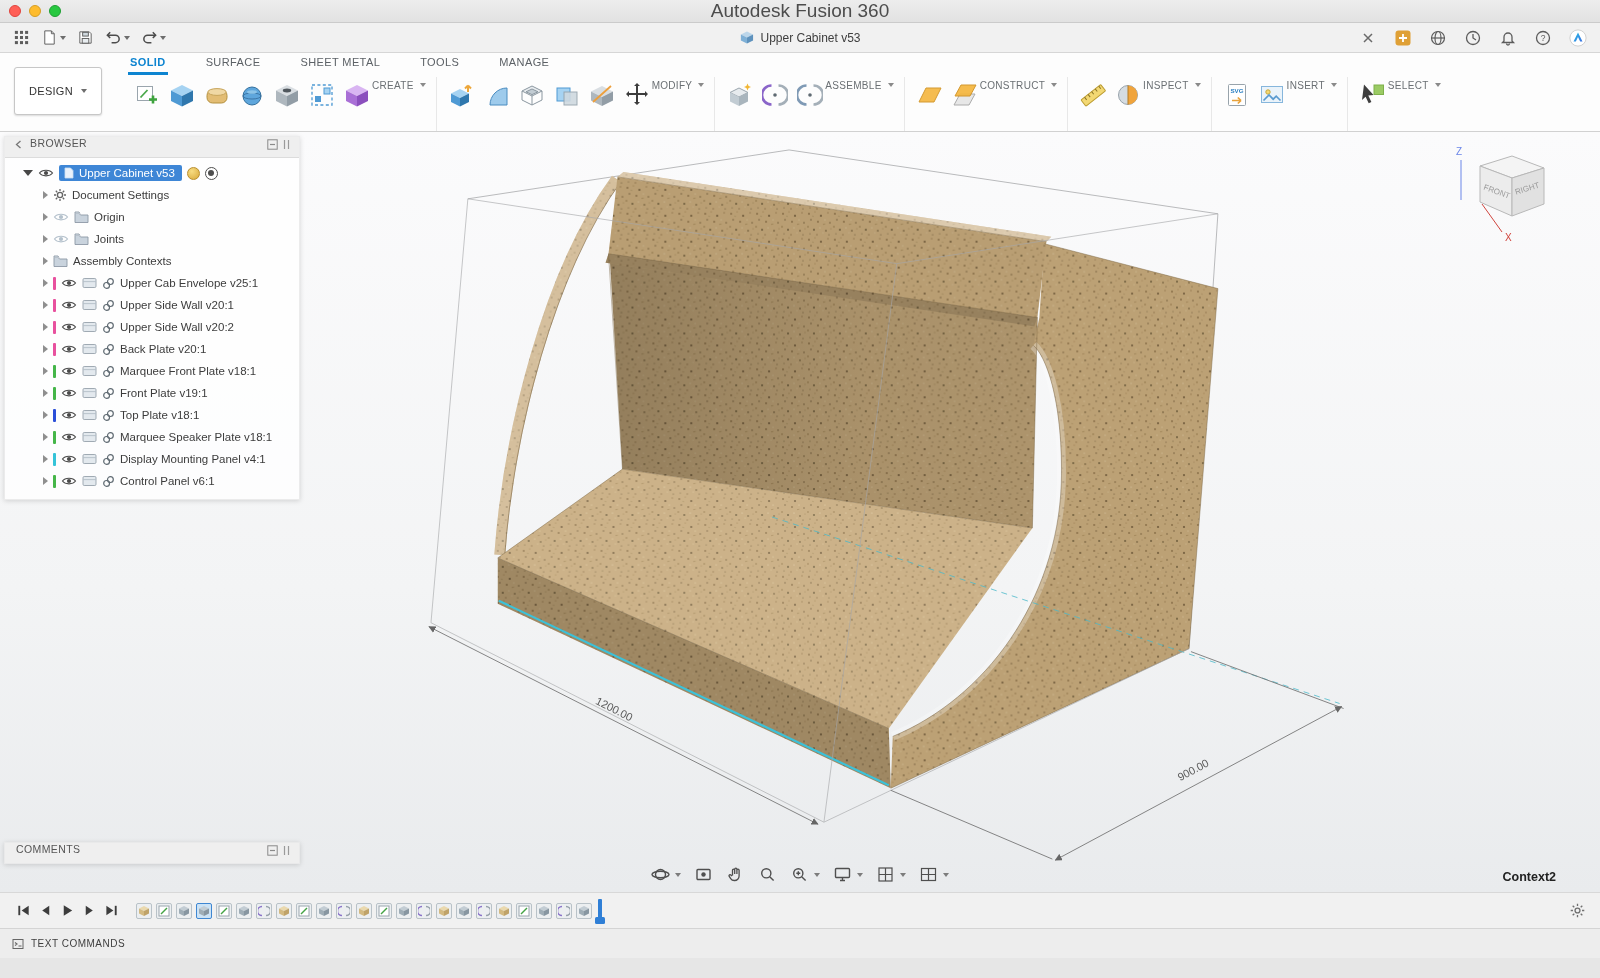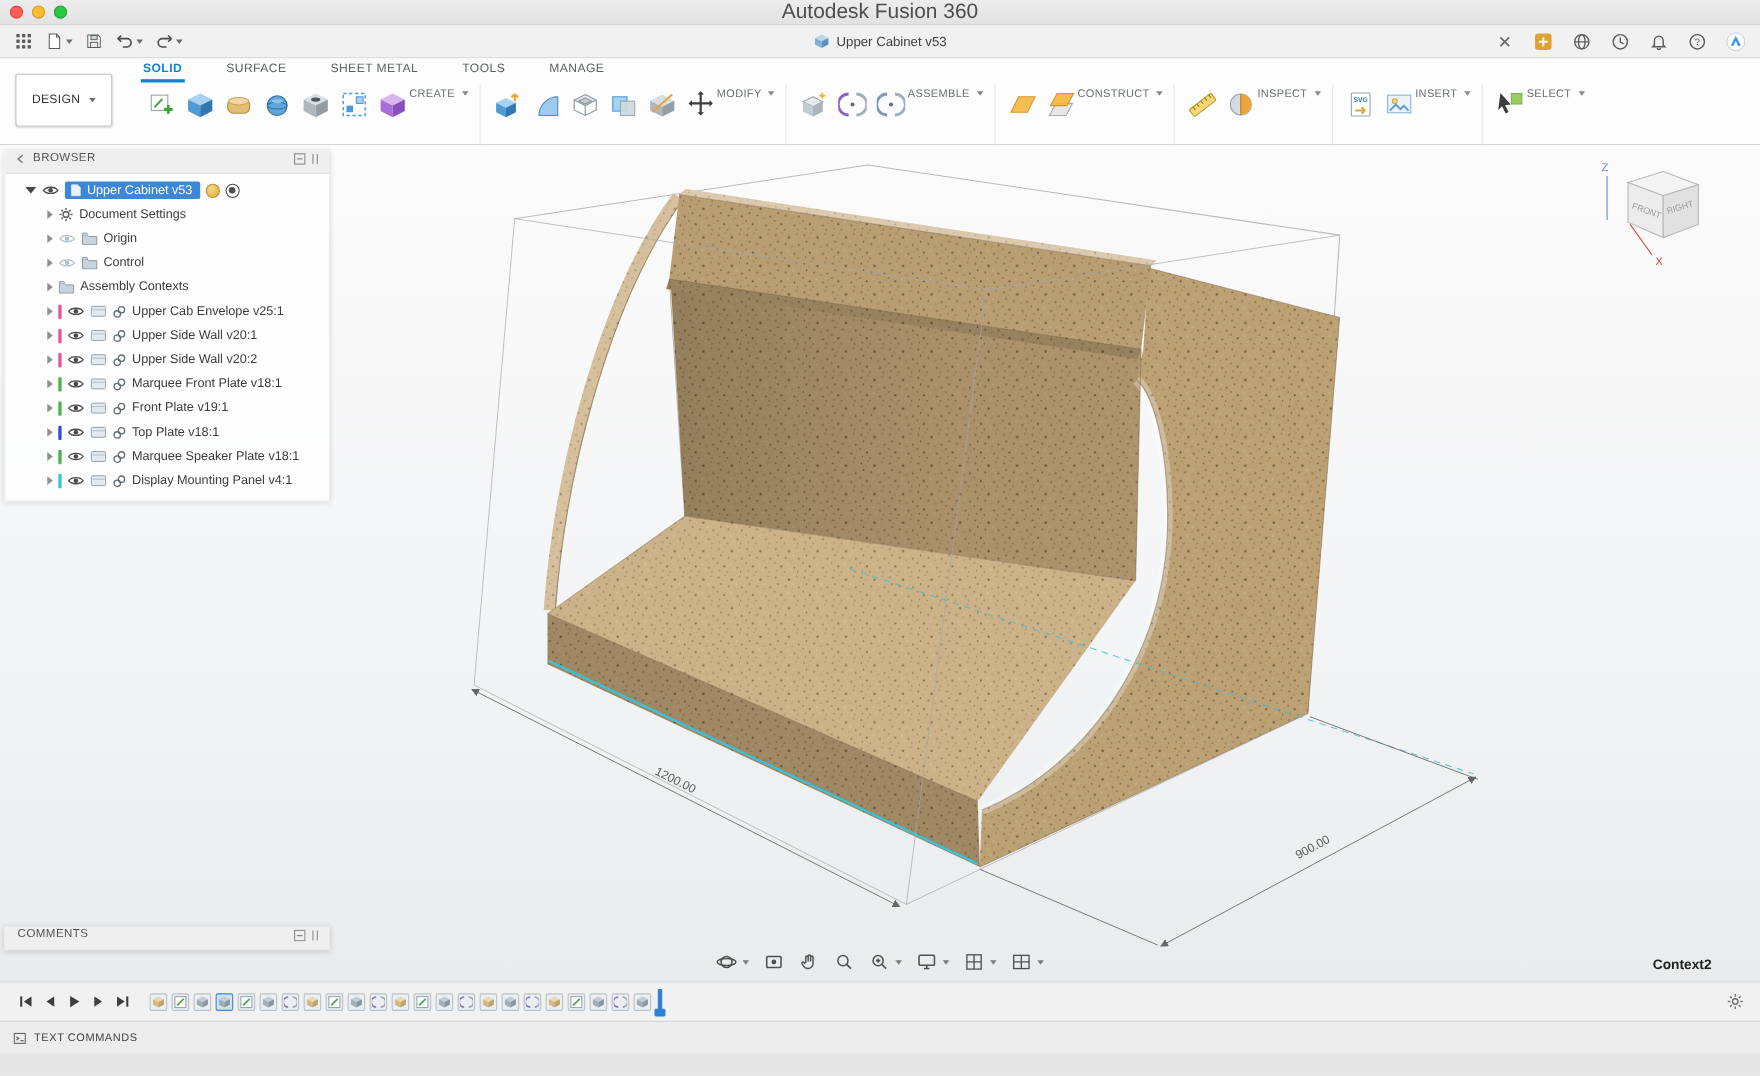--- a/index.html
+++ b/index.html
@@ -704,21 +704,21 @@
                 <path d="M1.5 6C4 2.3 12 2.3 14.5 6 12 9.7 4 9.7 1.5 6z" fill="none" stroke="#b4c1cc" stroke-width="1.2"></path>
                 <circle cx="8" cy="6" r="2.1" fill="#b4c1cc"></circle>
               </svg>
             </span>
             <span class="gly">
               <svg width="15" height="12" viewBox="0 0 15 12">
                 <path d="M1 2.5h4.2L6.6 4H14v7.5H1z" fill="#c9d3dd" stroke="#8d99a6" stroke-width="0.9"></path>
                 <path d="M1 2.5V1h4l1 1.5" fill="#dbe3ea" stroke="#8d99a6" stroke-width="0.9"></path>
               </svg>
             </span>
-            <span>Control</span>
+            <span>Joints</span>
           </div>
           <div class="brow">
             <span class="tcaret"></span>
             <span class="gly">
               <svg width="15" height="12" viewBox="0 0 15 12">
                 <path d="M1 2.5h4.2L6.6 4H14v7.5H1z" fill="#c9d3dd" stroke="#8d99a6" stroke-width="0.9"></path>
                 <path d="M1 2.5V1h4l1 1.5" fill="#dbe3ea" stroke="#8d99a6" stroke-width="0.9"></path>
               </svg>
             </span>
             <span>Assembly Contexts</span>
@@ -787,40 +787,40 @@
             <span class="gly">
               <svg width="13" height="13" viewBox="0 0 13 13" fill="none" stroke="#5f6a72" stroke-width="1.2">
                 <circle cx="4.6" cy="8.4" r="2.9"></circle>
                 <circle cx="8.4" cy="4.6" r="2.9"></circle>
               </svg>
             </span>
             <span>Upper Side Wall v20:2</span>
           </div>
           <div class="brow">
             <span class="tcaret"></span>
-            <span class="colorbar" style="background: rgb(69, 182, 73);"></span>
+            <span class="colorbar" style="background: rgb(232, 81, 158);"></span>
             <span class="gly">
               <svg width="16" height="12" viewBox="0 0 16 12">
                 <path d="M1.5 6C4 2.3 12 2.3 14.5 6 12 9.7 4 9.7 1.5 6z" fill="none" stroke="#4a4a4a" stroke-width="1.2"></path>
                 <circle cx="8" cy="6" r="2.1" fill="#4a4a4a"></circle>
               </svg>
             </span>
             <span class="gly">
               <svg width="15" height="12" viewBox="0 0 15 12">
                 <rect x="1" y="1.5" width="13" height="9" rx="1.2" fill="#e3e9ee" stroke="#96a1ab" stroke-width="0.9"></rect>
                 <path d="M1 4.6h13" stroke="#b4bfc7" stroke-width="0.9"></path>
               </svg>
             </span>
             <span class="gly">
               <svg width="13" height="13" viewBox="0 0 13 13" fill="none" stroke="#5f6a72" stroke-width="1.2">
                 <circle cx="4.6" cy="8.4" r="2.9"></circle>
                 <circle cx="8.4" cy="4.6" r="2.9"></circle>
               </svg>
             </span>
-            <span>Marquee Front Plate v18:1</span>
+            <span>Back Plate v20:1</span>
           </div>
           <div class="brow">
             <span class="tcaret"></span>
             <span class="colorbar" style="background: rgb(69, 182, 73);"></span>
             <span class="gly">
               <svg width="16" height="12" viewBox="0 0 16 12">
                 <path d="M1.5 6C4 2.3 12 2.3 14.5 6 12 9.7 4 9.7 1.5 6z" fill="none" stroke="#4a4a4a" stroke-width="1.2"></path>
                 <circle cx="8" cy="6" r="2.1" fill="#4a4a4a"></circle>
               </svg>
             </span>
@@ -829,20 +829,43 @@
                 <rect x="1" y="1.5" width="13" height="9" rx="1.2" fill="#e3e9ee" stroke="#96a1ab" stroke-width="0.9"></rect>
                 <path d="M1 4.6h13" stroke="#b4bfc7" stroke-width="0.9"></path>
               </svg>
             </span>
             <span class="gly">
               <svg width="13" height="13" viewBox="0 0 13 13" fill="none" stroke="#5f6a72" stroke-width="1.2">
                 <circle cx="4.6" cy="8.4" r="2.9"></circle>
                 <circle cx="8.4" cy="4.6" r="2.9"></circle>
               </svg>
             </span>
+            <span>Marquee Front Plate v18:1</span>
+          </div>
+          <div class="brow">
+            <span class="tcaret"></span>
+            <span class="colorbar" style="background: rgb(69, 182, 73);"></span>
+            <span class="gly">
+              <svg width="16" height="12" viewBox="0 0 16 12">
+                <path d="M1.5 6C4 2.3 12 2.3 14.5 6 12 9.7 4 9.7 1.5 6z" fill="none" stroke="#4a4a4a" stroke-width="1.2"></path>
+                <circle cx="8" cy="6" r="2.1" fill="#4a4a4a"></circle>
+              </svg>
+            </span>
+            <span class="gly">
+              <svg width="15" height="12" viewBox="0 0 15 12">
+                <rect x="1" y="1.5" width="13" height="9" rx="1.2" fill="#e3e9ee" stroke="#96a1ab" stroke-width="0.9"></rect>
+                <path d="M1 4.6h13" stroke="#b4bfc7" stroke-width="0.9"></path>
+              </svg>
+            </span>
+            <span class="gly">
+              <svg width="13" height="13" viewBox="0 0 13 13" fill="none" stroke="#5f6a72" stroke-width="1.2">
+                <circle cx="4.6" cy="8.4" r="2.9"></circle>
+                <circle cx="8.4" cy="4.6" r="2.9"></circle>
+              </svg>
+            </span>
             <span>Front Plate v19:1</span>
           </div>
           <div class="brow">
             <span class="tcaret"></span>
             <span class="colorbar" style="background: rgb(43, 79, 216);"></span>
             <span class="gly">
               <svg width="16" height="12" viewBox="0 0 16 12">
                 <path d="M1.5 6C4 2.3 12 2.3 14.5 6 12 9.7 4 9.7 1.5 6z" fill="none" stroke="#4a4a4a" stroke-width="1.2"></path>
                 <circle cx="8" cy="6" r="2.1" fill="#4a4a4a"></circle>
               </svg>
@@ -899,20 +922,43 @@
                 <path d="M1 4.6h13" stroke="#b4bfc7" stroke-width="0.9"></path>
               </svg>
             </span>
             <span class="gly">
               <svg width="13" height="13" viewBox="0 0 13 13" fill="none" stroke="#5f6a72" stroke-width="1.2">
                 <circle cx="4.6" cy="8.4" r="2.9"></circle>
                 <circle cx="8.4" cy="4.6" r="2.9"></circle>
               </svg>
             </span>
             <span>Display Mounting Panel v4:1</span>
+          </div>
+          <div class="brow">
+            <span class="tcaret"></span>
+            <span class="colorbar" style="background: rgb(69, 182, 73);"></span>
+            <span class="gly">
+              <svg width="16" height="12" viewBox="0 0 16 12">
+                <path d="M1.5 6C4 2.3 12 2.3 14.5 6 12 9.7 4 9.7 1.5 6z" fill="none" stroke="#4a4a4a" stroke-width="1.2"></path>
+                <circle cx="8" cy="6" r="2.1" fill="#4a4a4a"></circle>
+              </svg>
+            </span>
+            <span class="gly">
+              <svg width="15" height="12" viewBox="0 0 15 12">
+                <rect x="1" y="1.5" width="13" height="9" rx="1.2" fill="#e3e9ee" stroke="#96a1ab" stroke-width="0.9"></rect>
+                <path d="M1 4.6h13" stroke="#b4bfc7" stroke-width="0.9"></path>
+              </svg>
+            </span>
+            <span class="gly">
+              <svg width="13" height="13" viewBox="0 0 13 13" fill="none" stroke="#5f6a72" stroke-width="1.2">
+                <circle cx="4.6" cy="8.4" r="2.9"></circle>
+                <circle cx="8.4" cy="4.6" r="2.9"></circle>
+              </svg>
+            </span>
+            <span>Control Panel v6:1</span>
           </div>
         </div>
     </div>
 
     <div id="comments" class="panel">
       <div class="phead">
         <span class="ptitle">COMMENTS</span>
         <span class="spacer"></span>
         <span class="mini">
             <svg width="11" height="11" viewBox="0 0 11 11">

